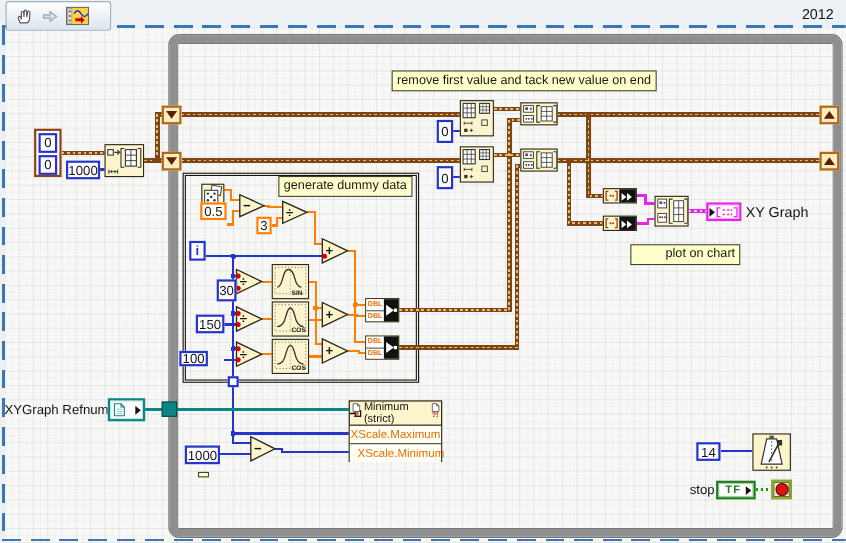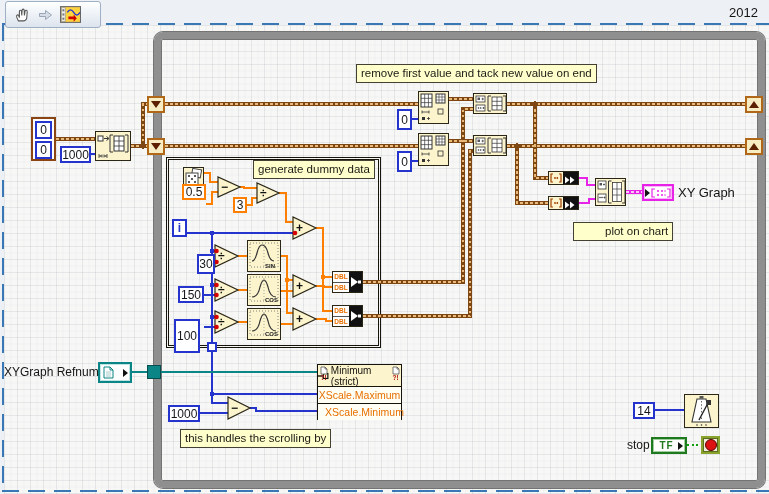--- a/index.html
+++ b/index.html
@@ -241,21 +241,20 @@
       <path d="M7 6 Q10 1 13 6 T19 6" stroke="#1b2fd4" fill="none" stroke-width="1.2"></path>
       <polygon points="8,10 13,10 13,8 16,11.5 13,15 13,12.5 8,12.5" fill="#c00"></polygon>
     </svg>
   </div>
   <div class="abs lbl" id="year" style="left:729px;top:5px;font-size:13px;">2012</div>
 
   <div class="abs comment" style="left:356px;top:64px;">remove first value and tack new value on end</div>
   <div class="abs comment" style="left:253px;top:160px;">generate dummy data</div>
   <div class="abs comment" style="left:573px;top:222px;padding-left:31px;">plot on chart</div>
   <div class="abs comment" style="left:180px;top:429px;">
-    <div>this handles the scrolling by</div>
   </div>
 
   <div class="abs node" style="left:31px;top:117px;width:25px;height:44px;border:2px solid #8b4513;background:#fff;
        display:flex;flex-direction:column;gap:2px;padding:2px;">
     <div class="iconst" style="flex:1;">0</div>
     <div class="iconst" style="flex:1;">0</div>
   </div>
   <div class="abs iconst node" style="left:60px;top:146px;width:31px;height:17px;">1000</div>
   <div class="abs fnode node" style="left:95px;top:131px;width:36px;height:30px;">
     <svg width="34" height="28" viewBox="0 0 34 28">
@@ -290,21 +289,21 @@
       <circle cx="8" cy="11" r="1.1" fill="#333"></circle>
       <circle cx="5" cy="14" r="1.1" fill="#333"></circle>
         <circle cx="11" cy="14" r="1.1" fill="#333"></circle>
     </svg>
   </div>
   <div class="abs oconst node" style="left:182px;top:184px;width:24px;height:16px;">0.5</div>
   <div class="abs oconst node" style="left:233px;top:197px;width:14px;height:16px;">3</div>
   <div class="abs iconst node" style="left:172px;top:219px;width:15px;height:18px;color:#2434cc;font-weight:bold;">i</div>
   <div class="abs iconst node" style="left:186px;top:254px;width:18px;height:20px;margin-left:11px;">30</div>
   <div class="abs iconst node" style="left:178px;top:286px;width:26px;height:17px;">150</div>
-  <div class="abs iconst node" style="left:174px;top:319px;width:26px;height:34px;">100</div>
+  <div class="abs iconst node" style="left:163px;top:319px;width:26px;height:14px;">100</div>
 
   <div class="abs fnode node" style="left:247px;top:240px;width:34px;height:32px;">
     <svg width="32" height="30" viewBox="0 0 32 30">
       <rect x="2" y="2" width="28" height="24" fill="none" stroke="#666" stroke-width="0.8" stroke-dasharray="1 2"></rect>
       <path d="M16 3 V25" stroke="#888" stroke-width="0.7" stroke-dasharray="1 2"></path>
       <path d="M4 20 Q7 20 9 12 Q11 4 14 4 Q18 4 20 12 Q22 20 26 20" stroke="#333" stroke-width="1.2" fill="none"></path>
       <text x="17" y="27" font-size="6" font-weight="bold" fill="#222">SIN</text>
     </svg>
   </div>
   <div class="abs fnode node" style="left:247px;top:274px;width:34px;height:32px;">

